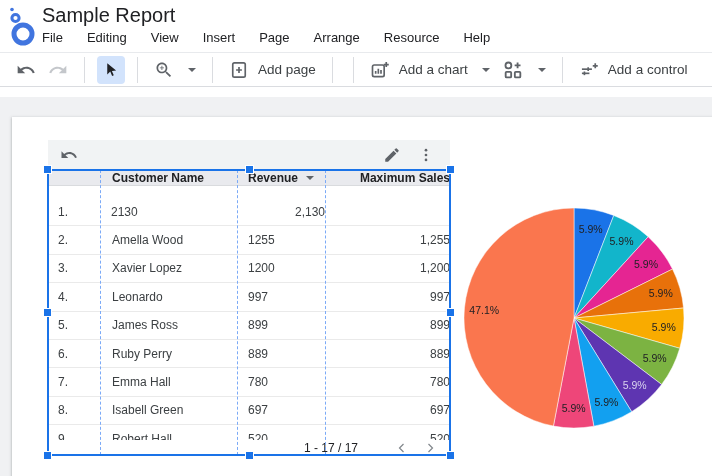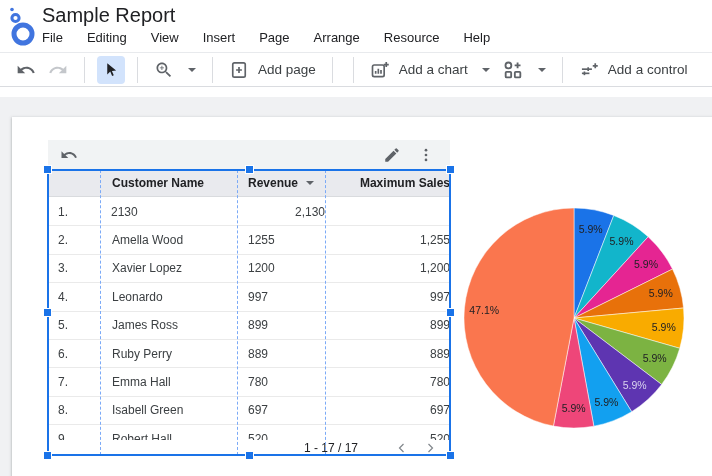--- a/index.html
+++ b/index.html
@@ -43,21 +43,21 @@
   .tablebox { position:absolute; left:36px; top:53px; width:402px; height:285px; background:#fff; }
   .sel-border { position:absolute; inset:-1px; border:2px solid #1A73E8; pointer-events:none; z-index:6; }
   .handle { position:absolute; width:7px; height:7px; background:#1A73E8;
     box-shadow:0 0 0 1px #fff; z-index:7; }
   .h-tl{left:-4px;top:-4px;} .h-tm{left:calc(50% - 3.5px);top:-4px;} .h-tr{right:-4px;top:-4px;}
   .h-ml{left:-4px;top:calc(50% - 3.5px);} .h-mr{right:-4px;top:calc(50% - 3.5px);}
   .h-bl{left:-4px;bottom:-4px;} .h-bm{left:calc(50% - 3.5px);bottom:-4px;} .h-br{right:-4px;bottom:-4px;}
   .col-dash { position:absolute; top:0; bottom:0; width:0; border-left:1px dashed #7BAAF7; z-index:5; }
   .d1{left:52px;} .d2{left:189px;} .d3{left:277px;}
 
-  .thead { position:absolute; left:0; right:0; top:0; height:27px; background:#E9EAEE;
+  .thead { position:absolute; left:0; right:0; top:0; height:16px; background:#E9EAEE;
     display:grid; grid-template-columns:52px 137px 88px 125px; align-items:center;
     font-size:12px; font-weight:bold; color:#202124; border-bottom:1px solid #D9DBDE; }
   .rows { position:absolute; left:0; right:0; top:28px; height:242px; overflow:hidden; }
   .trow { height:28.4px; display:grid; grid-template-columns:52px 137px 88px 125px;
     align-items:center; font-size:12px; color:#3C4043; border-bottom:1px solid #EAEAEA; }
   .c-num { padding-left:10px; }
   .c-name { padding-left:12px; }
   .c-rev { padding-left:11px; display:flex; align-items:center; }
   .c-max { text-align:right; }
   .sort-caret { width:0; height:0; border-left:4px solid transparent; border-right:4px solid transparent;

